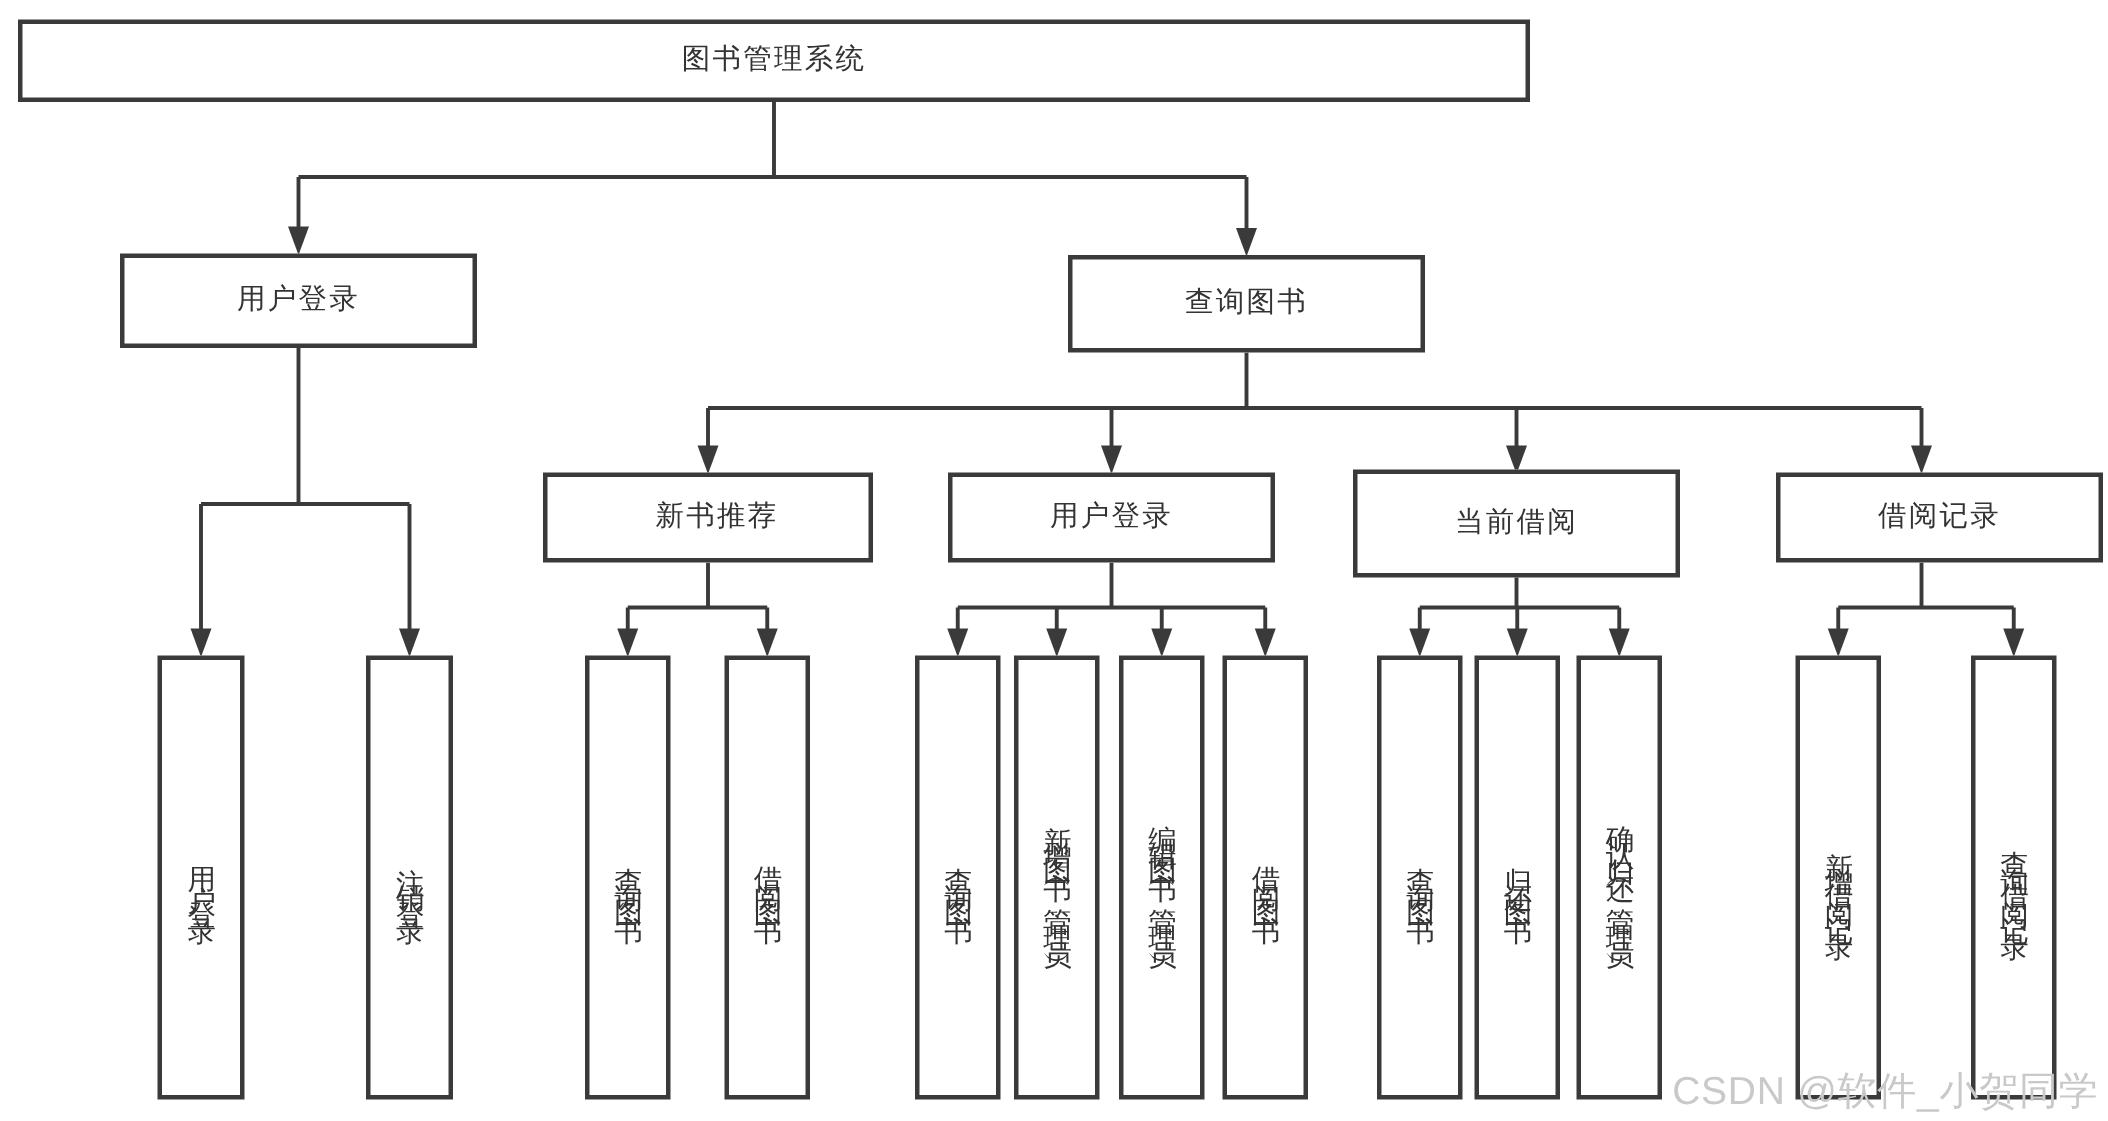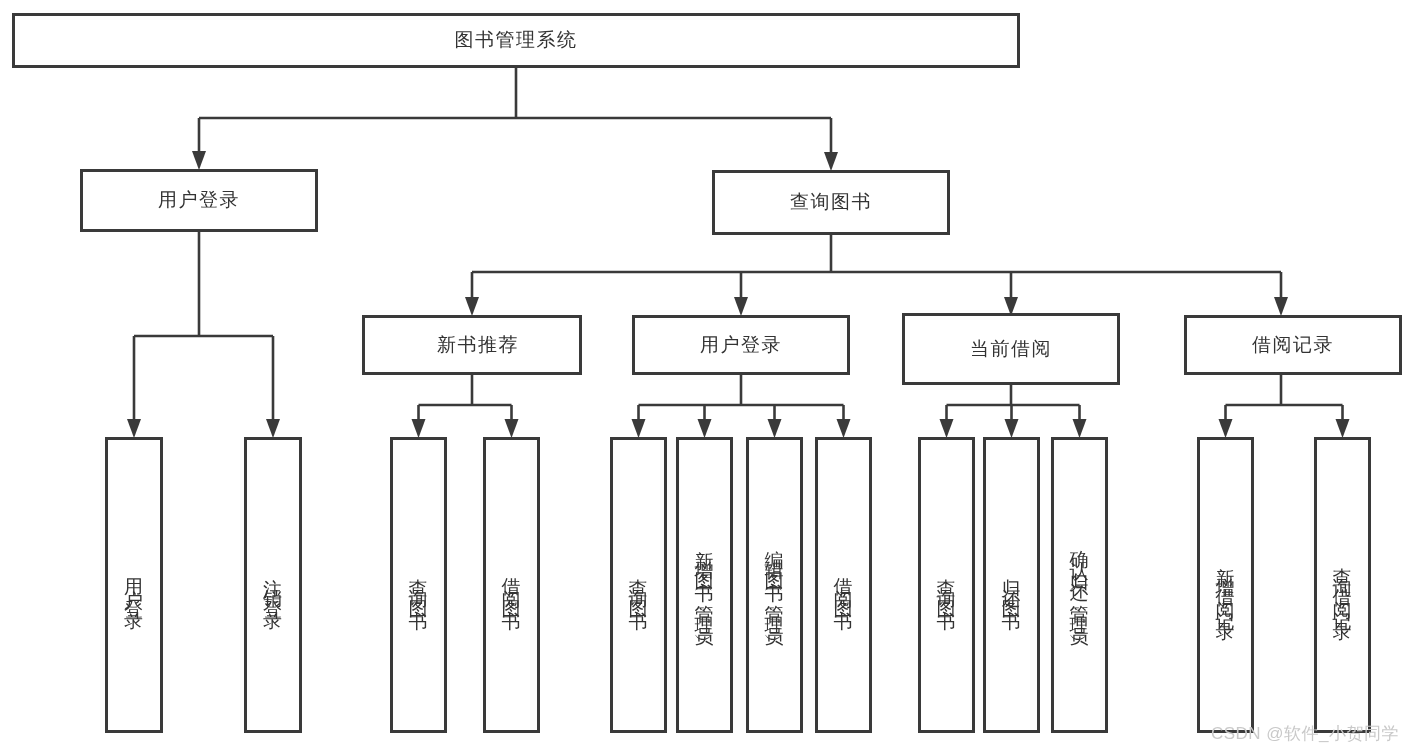--- a/index.html
+++ b/index.html
@@ -14,21 +14,21 @@
     display:flex;align-items:center;justify-content:center;
     color:#333333;font-size:19px;letter-spacing:1.5px;
   }
   .node .label{white-space:nowrap;line-height:1.2;}
   .node.vertical .label{
     writing-mode:vertical-rl;text-orientation:mixed;
     letter-spacing:0.58em;line-height:1;white-space:normal;
   }
   .watermark{
     position:absolute;right:6px;bottom:2px;z-index:20;
-    color:#c9c9c9;font-size:17px;letter-spacing:0.5px;
+    color:#c9c9c9;font-size:26px;letter-spacing:0.5px;
     font-family:"Liberation Sans","DejaVu Sans",sans-serif;
     margin-left:24px;
   }
 </style>
 </head>
 <body>
 
 <div id="stage">
   <svg id="connector-layer" viewBox="0 0 1405 747" xmlns="http://www.w3.org/2000/svg">
       <g>

